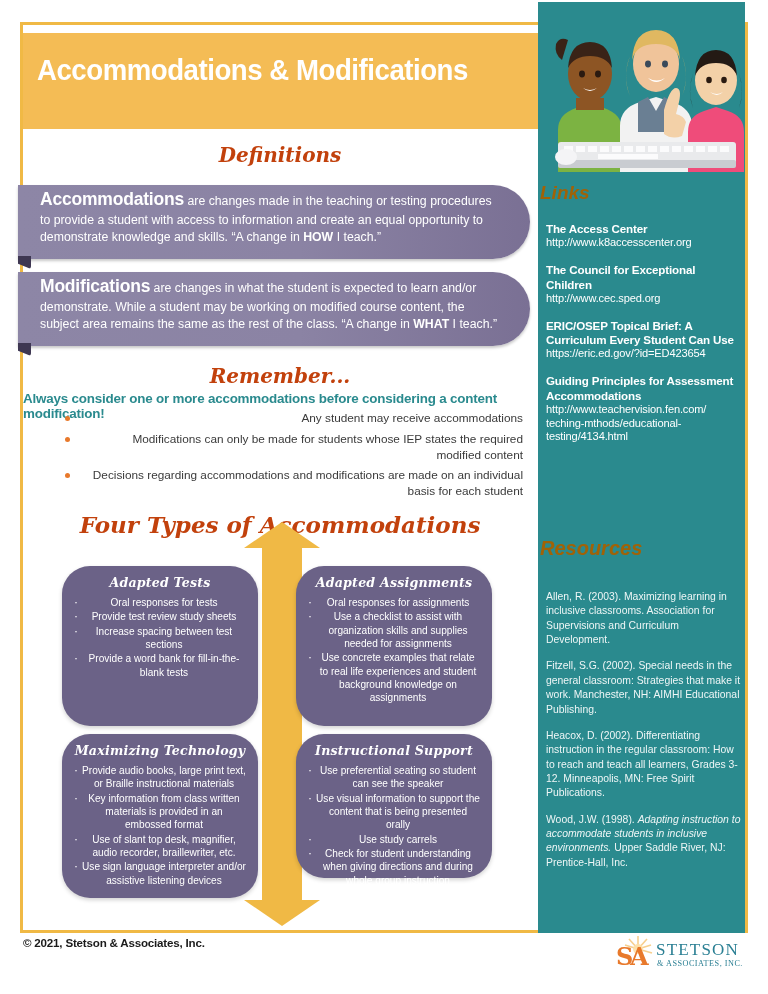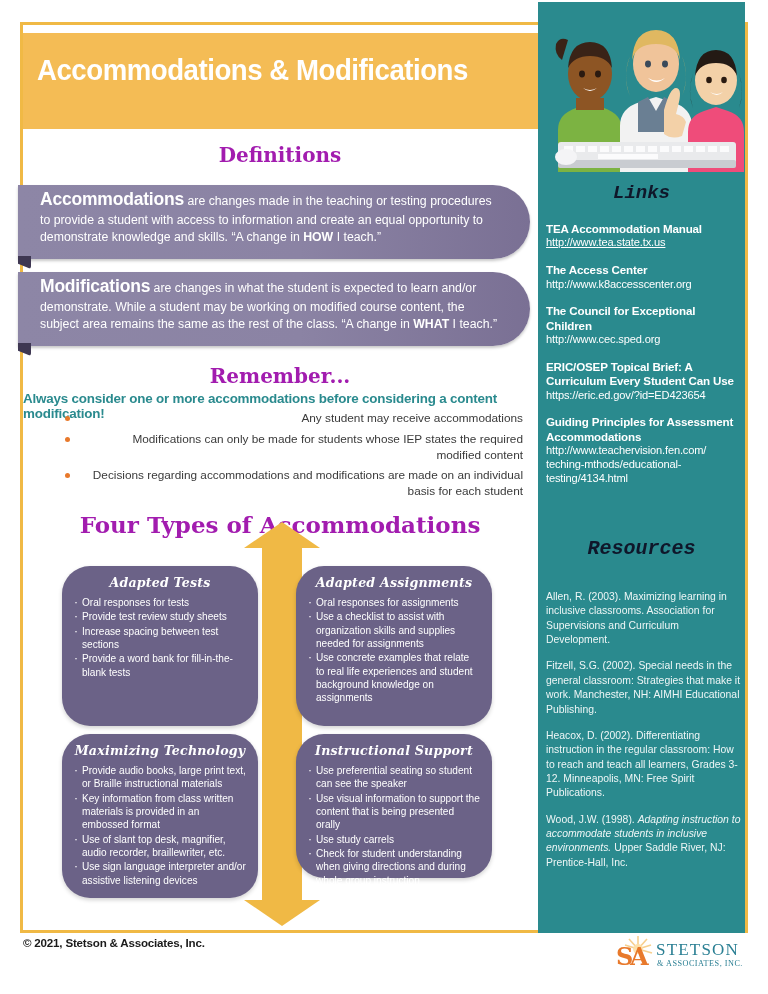--- a/index.html
+++ b/index.html
@@ -59,30 +59,30 @@
     left: 538px; top: 2px;
     width: 207px; height: 170px;
     background: #2a8a8e;
     overflow: hidden;
   }
   .photo svg { display:block; width:100%; height:100%; }
 
   
   .script {
     font-family: "DejaVu Serif", serif;
-    color: #a21caf;
+    font-style: italic;
+    color: #c2410c;
     font-weight: bold;
     text-align: center;
   }
   .script-white {
-    font-family: Liberation Mono, monospace;
+    font-family: Liberation Sans, sans-serif;
     font-style: italic;
-    color: #0f172a;
-    font-weight: bold;
-    text-align: center;
+    color: #a16207;
+    font-weight: bold;
   }
 
   #h-definitions { position:absolute; left:40px; top:143px; width:480px; font-size:20px; }
   #h-remember    { position:absolute; left:40px; top:364px; width:480px; font-size:20px;text-align:center; }
   #h-fourtypes   { position:absolute; left:40px; top:511px; width:480px; font-size:23px; }
 
   
   .ribbon {
     position: absolute;
     left: 18px;
@@ -177,21 +177,21 @@
   }
   .tbox h3 {
     font-family: "DejaVu Serif", serif;
     font-style: italic;
     font-weight: bold;
     font-size: 12.6px;
     text-align: center;
     margin-bottom: 6px;
     letter-spacing: 0.2px;
   }
-  .tbox ul { margin: 0; padding: 0; }
+  .tbox ul { margin: 0; padding: 0; text-align: center; }
   .tbox li {
     list-style: none;
     position: relative;
     padding-left: 8px;
     font-size: 10.1px;
     line-height: 1.32;
     margin-bottom: 1px;
   }
   .tbox li:before {
     content: "\00B7";
@@ -399,24 +399,20 @@
       <li>Use preferential seating so student can see the speaker</li>
       <li>Use visual information to support the content that is being presented orally</li>
       <li>Use study carrels</li>
       <li>Check for student understanding when giving directions and during whole group instruction</li>
     </ul>
   </div>
 
   <div class="script-white" id="h-links">Links</div>
   <div class="link-list">
     <div class="link-item">
-      <div class="link-title">TEA Accommodation Manual</div>
-      <a class="link-url underline" href="#" style="color:#fff;display:block;">http://www.tea.state.tx.us</a>
-    </div>
-    <div class="link-item">
       <div class="link-title">The Access Center</div>
       <div class="link-url">http://www.k8accesscenter.org</div>
     </div>
     <div class="link-item">
       <div class="link-title">The Council for Exceptional Children</div>
       <div class="link-url">http://www.cec.sped.org</div>
     </div>
     <div class="link-item">
       <div class="link-title">ERIC/OSEP Topical Brief: A Curriculum Every Student Can Use</div>
       <div class="link-url">https://eric.ed.gov/?id=ED423654</div>

